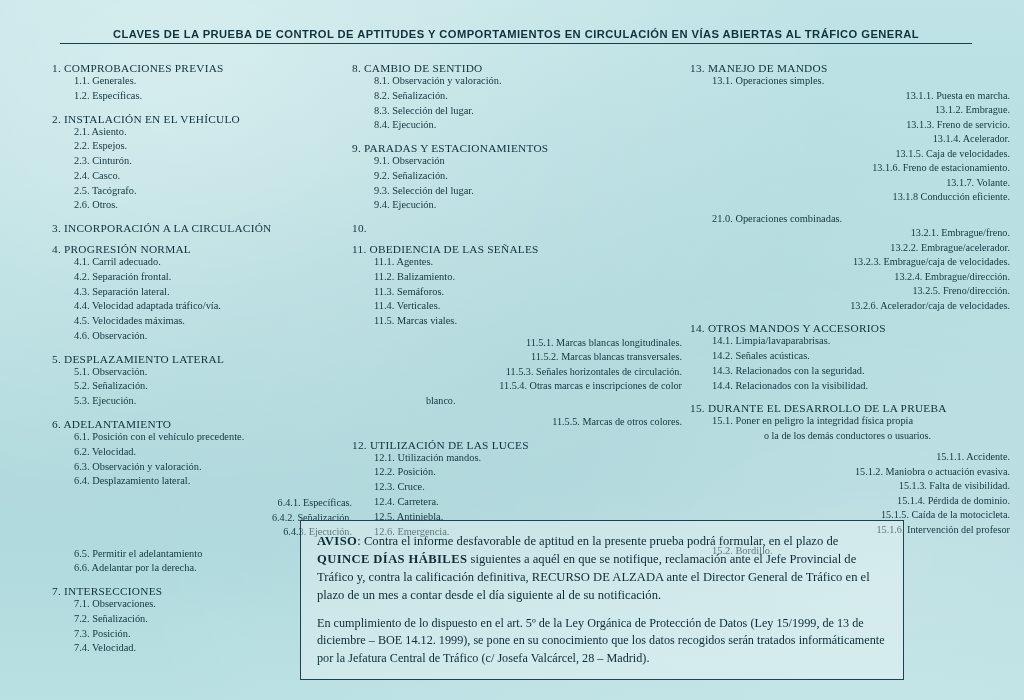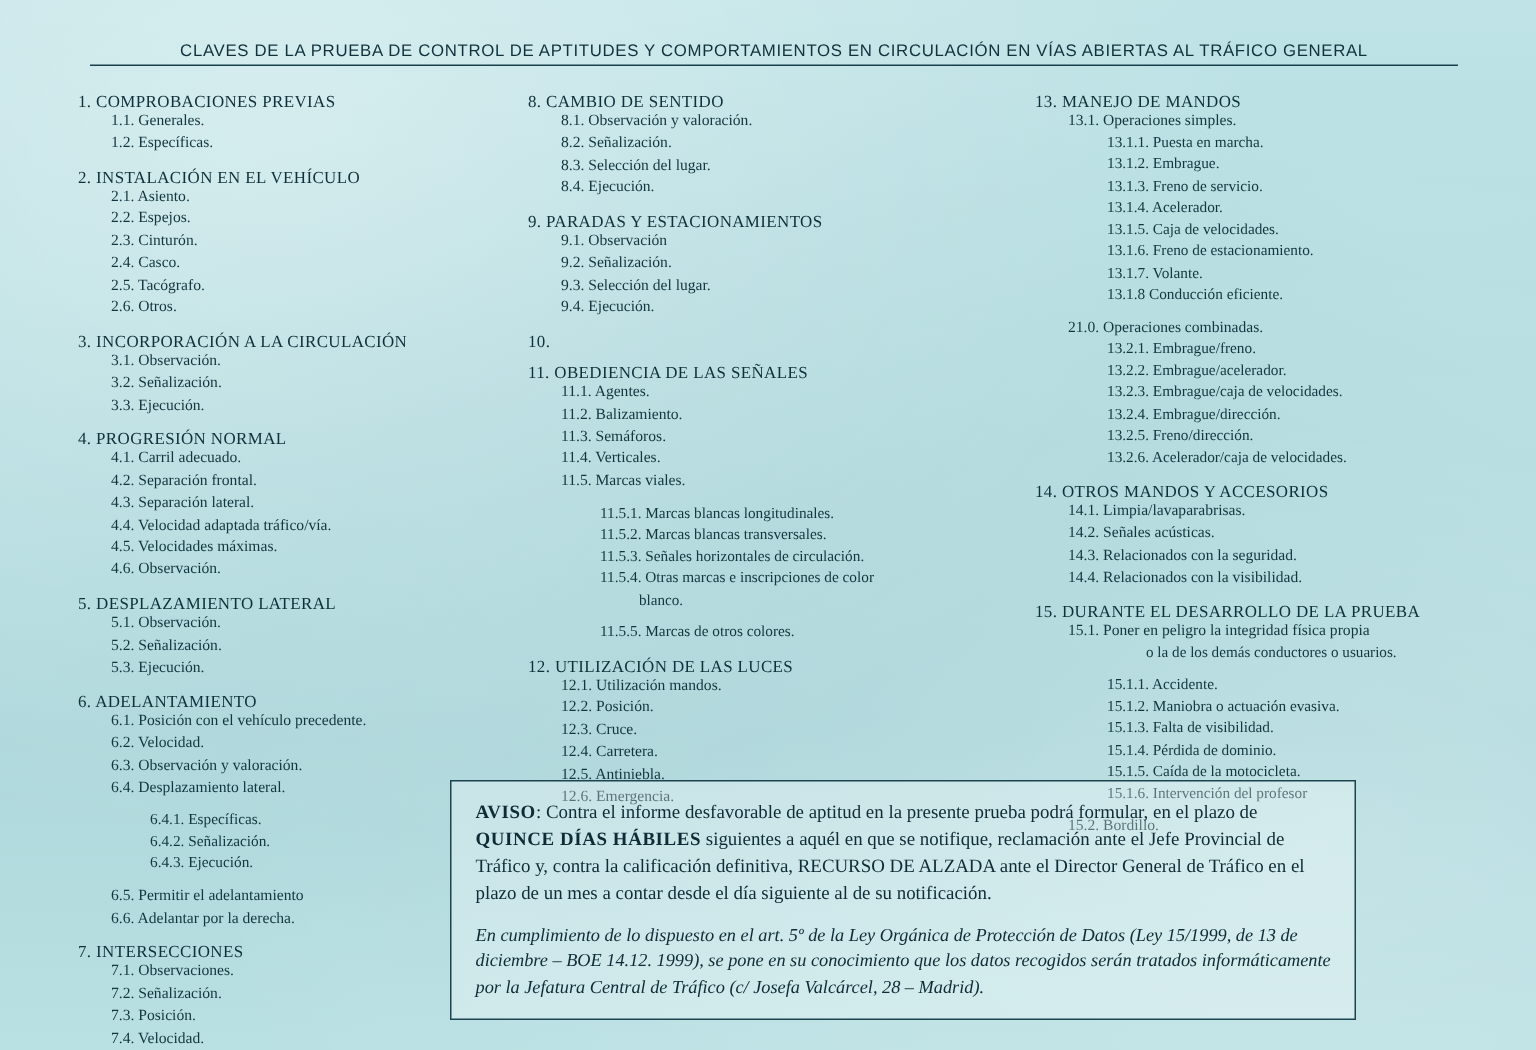--- a/index.html
+++ b/index.html
@@ -22,21 +22,21 @@
     pointer-events:none;
   }
   .sheet{position:absolute;inset:0;}
 
   .title{
     position:absolute;
     left:60px; top:28px; width:912px;
     text-align:center;
     font-family:"Liberation Sans", sans-serif;
     font-size:11.2px;
-    font-weight:400;
+    font-weight:700;
     letter-spacing:.45px;
     color:#10323d;
     border-bottom:1.6px solid #17404c;
     padding-bottom:3px;
     white-space:nowrap;
   }
 
   .cols{
     position:absolute;
     left:0; top:62px; width:1024px; height:620px;
@@ -50,21 +50,21 @@
   .sec-head{
     font-family:"Liberation Serif", serif;
     font-size:11.3px;
     letter-spacing:.25px;
     color:#0f313b;
     white-space:nowrap;
   }
   ul{list-style:none;margin:0;padding:0;}
   li{white-space:nowrap;}
   .lvl2{font-size:10.4px;padding-left:22px;line-height:1.42;color:#12363f;}
-  .lvl3{font-size:10.2px;padding-left:48px;line-height:1.42;color:#12363f;}
+  .lvl3{font-size:10.2px;padding-left:48px;line-height:1.42;color:#12363f;text-align:right;}
   .lvl4{font-size:10.1px;padding-left:74px;line-height:1.42;color:#12363f;}
   .gap{height:7px;}
 
   .notice{
     position:absolute;
     left:300px; top:520px; width:604px; height:160px;
     border:1.6px solid #1c4450;
     background:rgba(255,255,255,0.30);
     padding:12px 14px 10px 16px;
     box-sizing:border-box;
@@ -73,21 +73,20 @@
     margin:0 0 8px 0;
     font-size:12.6px;
     line-height:1.42;
     color:#0d2c36;
     text-align:left;
   }
   .notice p.second{
     margin-top:10px;
     font-size:12.2px;
     line-height:1.45;
-    font-style:italic;
   }
   .notice b{font-weight:700;letter-spacing:.4px;}
 </style>
 </head>
 <body>
 
 <div class="paper-tint"></div>
 
 <div class="sheet">
 
@@ -108,25 +107,20 @@
             <li class="lvl2">2.1. Asiento.</li>
             <li class="lvl2">2.2. Espejos.</li>
             <li class="lvl2">2.3. Cinturón.</li>
             <li class="lvl2">2.4. Casco.</li>
             <li class="lvl2">2.5. Tacógrafo.</li>
             <li class="lvl2">2.6. Otros.</li>
           </ul>
         </div>
         <div class="sec">
           <div class="sec-head">3. INCORPORACIÓN A LA CIRCULACIÓN</div>
-          <ul>
-            <li class="lvl2">3.1. Observación.</li>
-            <li class="lvl2">3.2. Señalización.</li>
-            <li class="lvl2">3.3. Ejecución.</li>
-          </ul>
         </div>
         <div class="sec">
           <div class="sec-head">4. PROGRESIÓN NORMAL</div>
           <ul>
             <li class="lvl2">4.1. Carril adecuado.</li>
             <li class="lvl2">4.2. Separación frontal.</li>
             <li class="lvl2">4.3. Separación lateral.</li>
             <li class="lvl2">4.4. Velocidad adaptada tráfico/vía.</li>
             <li class="lvl2">4.5. Velocidades máximas.</li>
             <li class="lvl2">4.6. Observación.</li>

